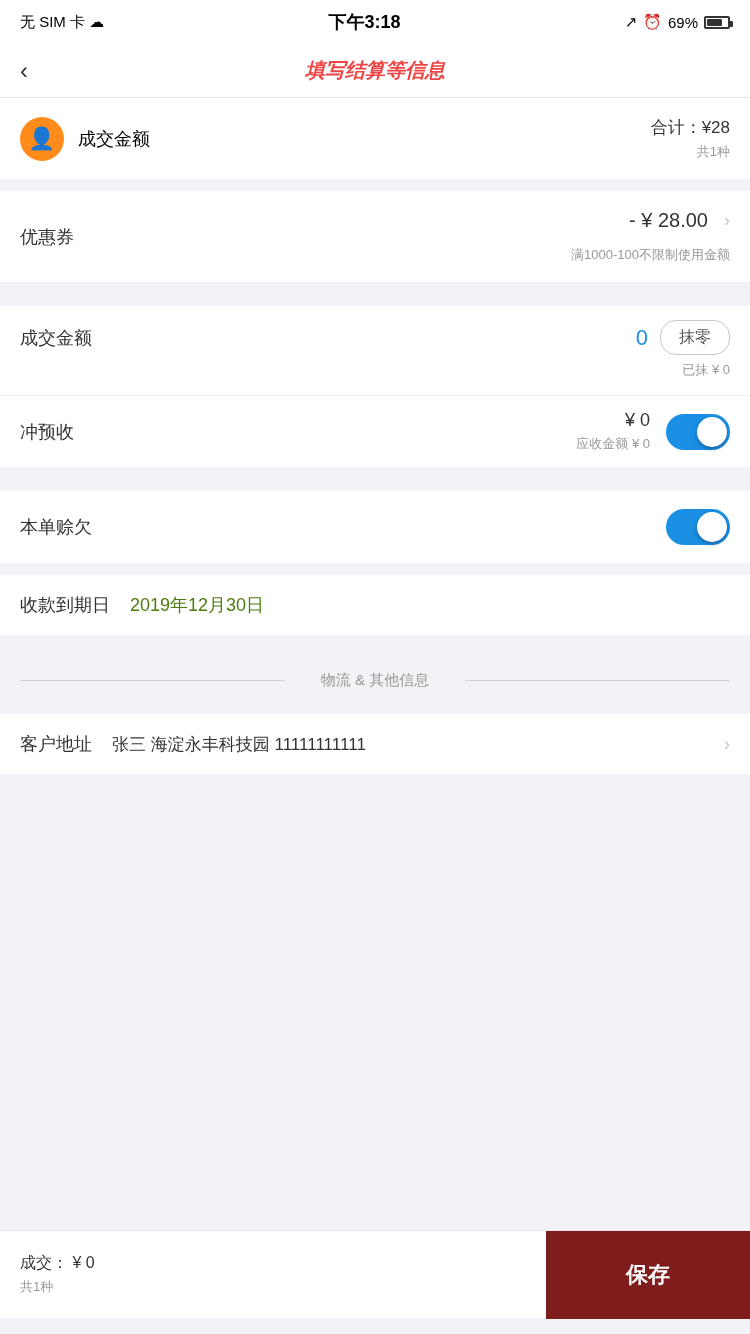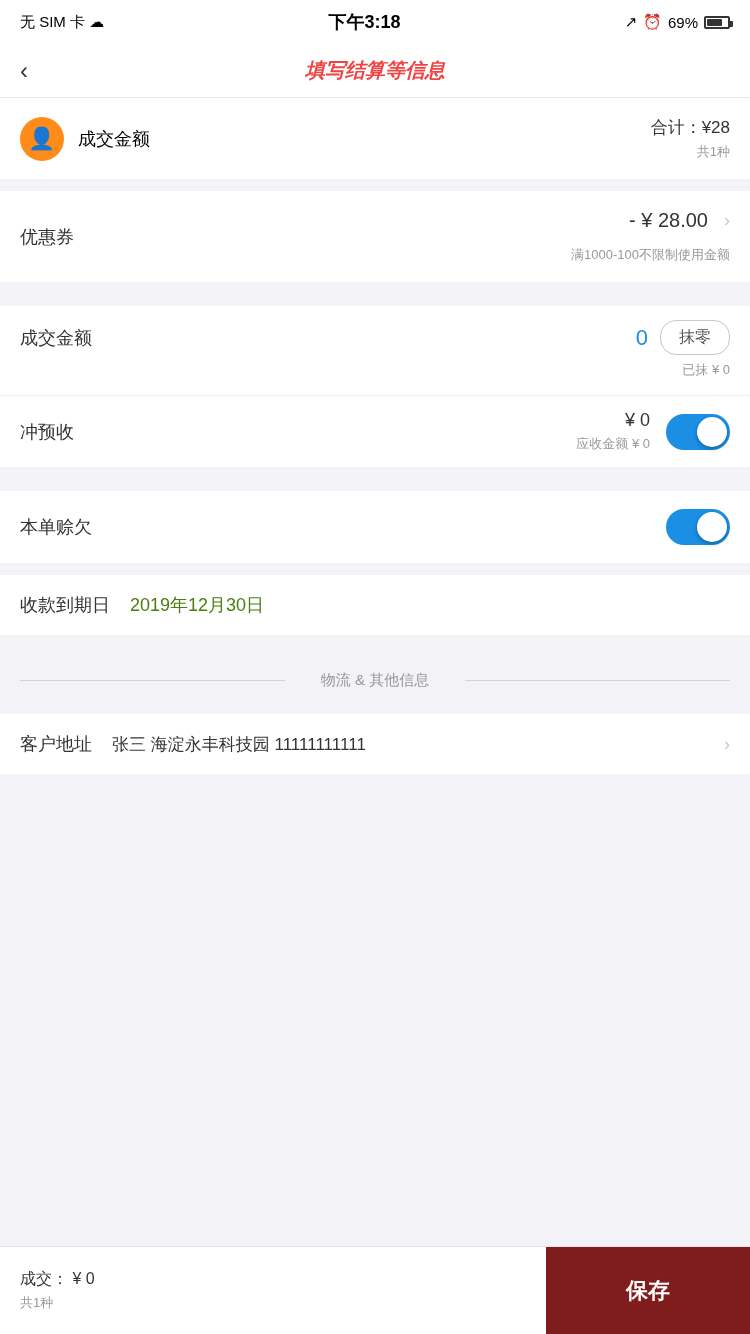--- a/index.html
+++ b/index.html
@@ -236,21 +236,21 @@
       justify-content: space-between;
       margin-bottom: 12px;
     }
     .address-label { font-size: 18px; color: #333; margin-right: 20px; flex-shrink: 0; }
     .address-value { font-size: 17px; color: #333; flex: 1; }
     .address-right { display: flex; align-items: center; }
 
     
     .bottom-bar {
       position: fixed;
-      bottom: 0; left: 0;
+      bottom: 16px; left: 0;
       width: 750px;
       height: 88px;
       background: #fff;
       display: flex;
       align-items: center;
       border-top: 1px solid #e5e5ea;
     }
     .bottom-info {
       flex: 1;
       padding: 0 20px;

